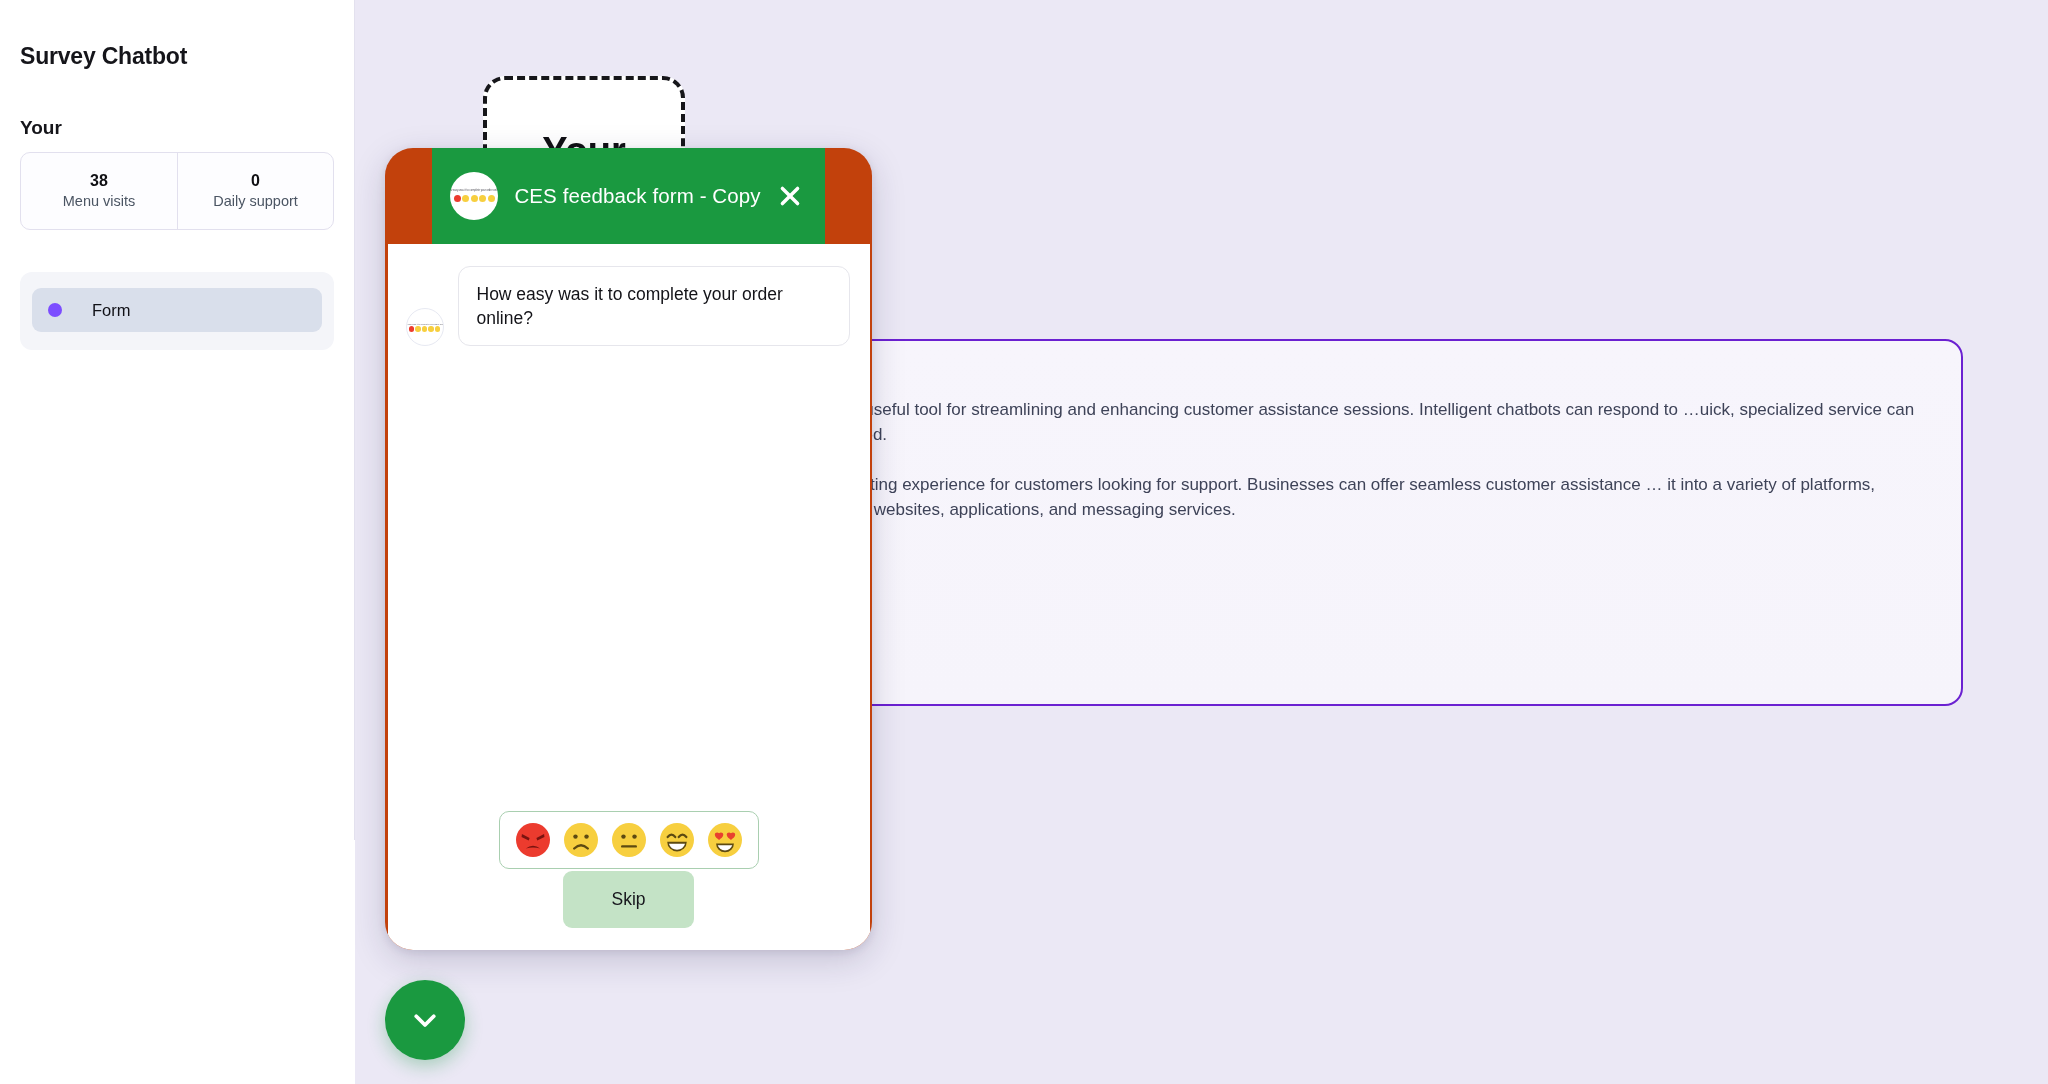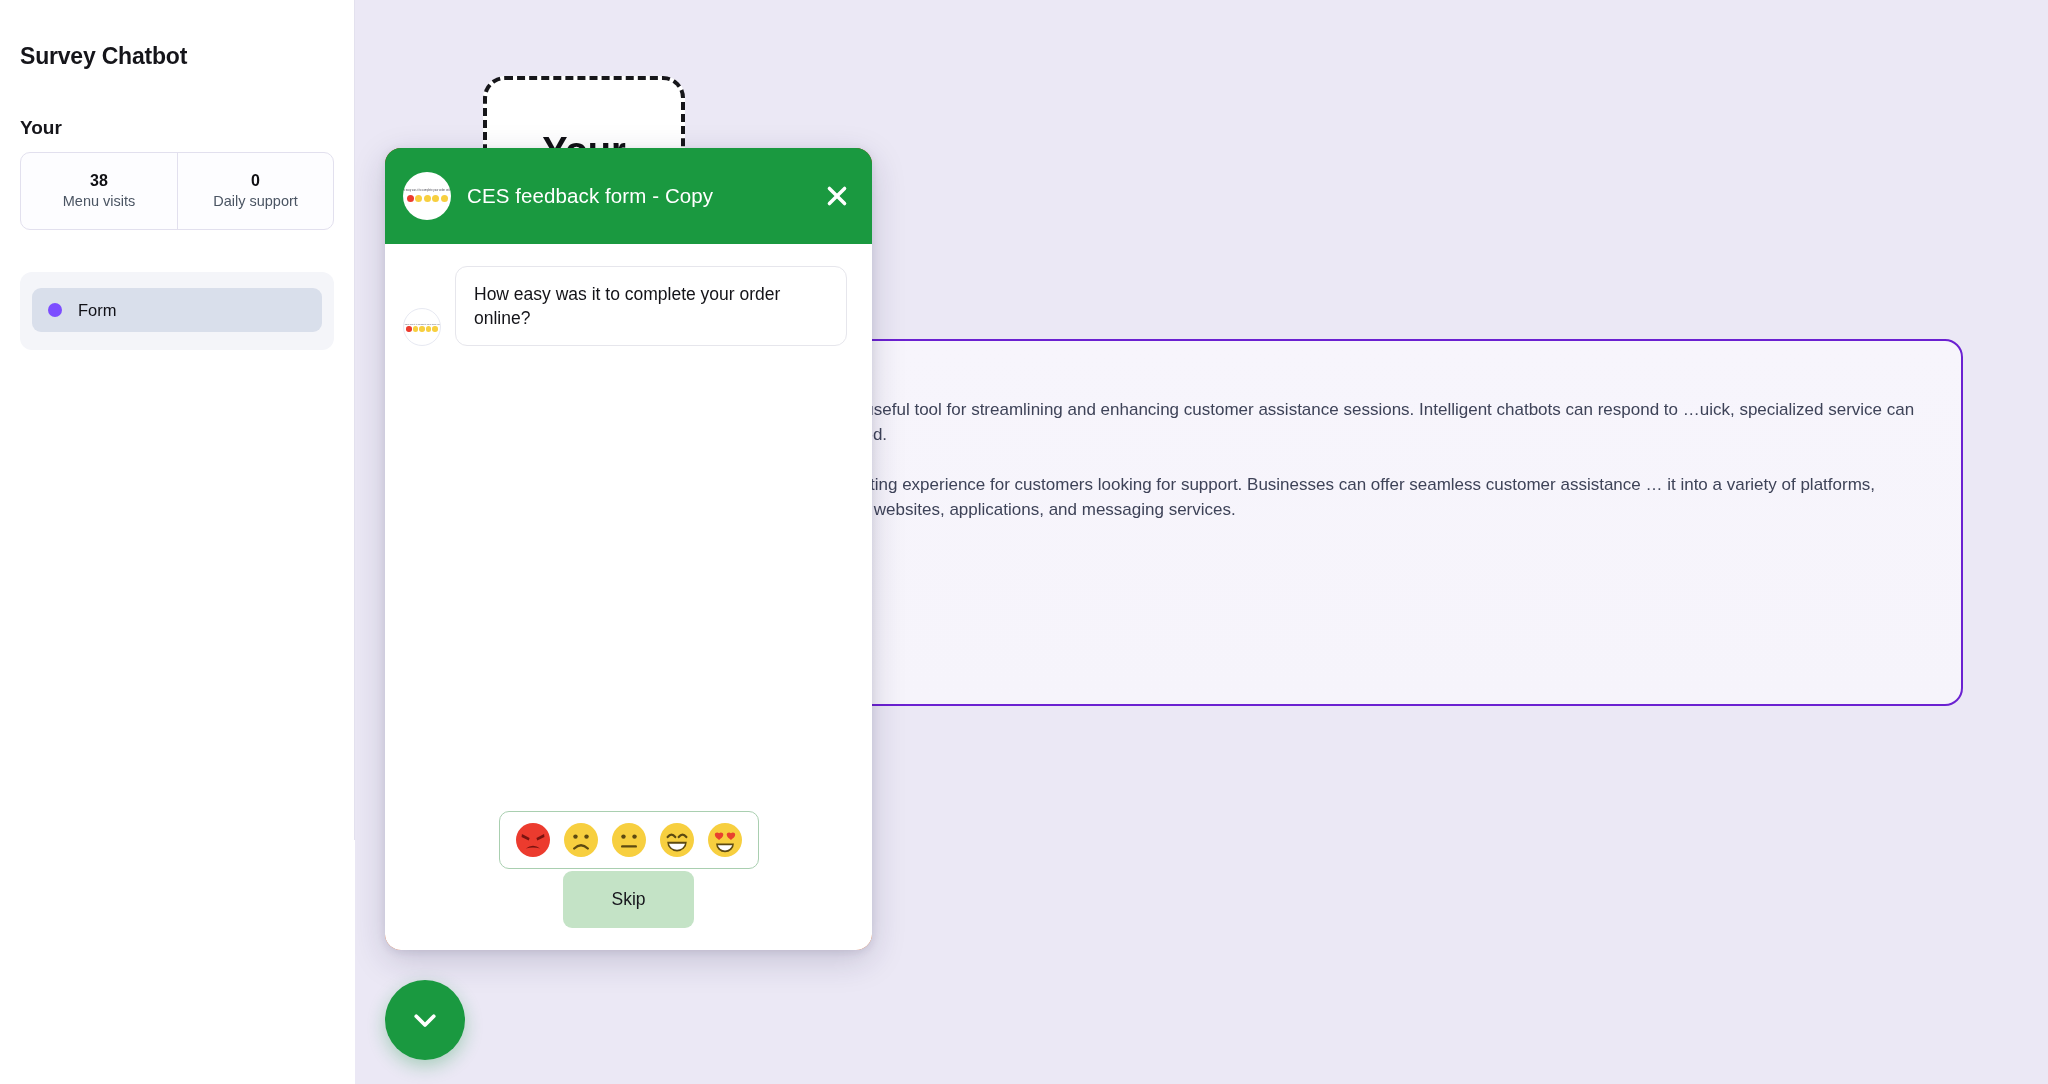--- a/index.html
+++ b/index.html
@@ -59,21 +59,21 @@
     padding: 10px 18px 10px 18px;
     cursor: pointer;
   }
   .chev {
     width: 17px; height: 17px; flex: 0 0 17px;
     display: block;
   }
   .group-title { font-size: 19px; font-weight: bold; color: #101014; }
   .menu-items { padding: 0 12px; margin-top: 4px; }
   .menu-item {
-    display: flex; align-items: center; gap: 16px;
+    display: flex; align-items: center; gap: 30px;
     height: 44px; padding: 0 16px;
     border-radius: 9px;
     font-size: 16.5px; color: #111117;
     cursor: pointer;
   }
   .menu-item.active { background: #d9dfeb; }
   .dot {
     width: 14px; height: 14px; border-radius: 50%;
     background: #7c4dff; flex: 0 0 14px;
   }
@@ -118,24 +118,24 @@
     max-width: 1130px;
   }
   .article-p + .article-p { margin-top: 24px; }
 
   
   .chat-widget {
     position: absolute;
     left: 30px; top: 148px;
     width: 487px; height: 802px;
     background: #c2410c;
-    border-radius: 16px;
+    border-radius: 28px;
     box-shadow: 0 10px 34px rgba(35,25,70,0.18), 0 2px 8px rgba(35,25,70,0.10);
     overflow: hidden;
-    display: flex; flex-direction: column;
+    display: flex; flex-direction: column; align-items: center;
   }
   .chat-header {
     height: 96px; flex: 0 0 96px;
     background: #1a9940;
     display: flex; align-items: center;
     padding: 0 22px 0 18px;
     gap: 16px;
   }
   .avatar {
     width: 48px; height: 48px; flex: 0 0 48px;

